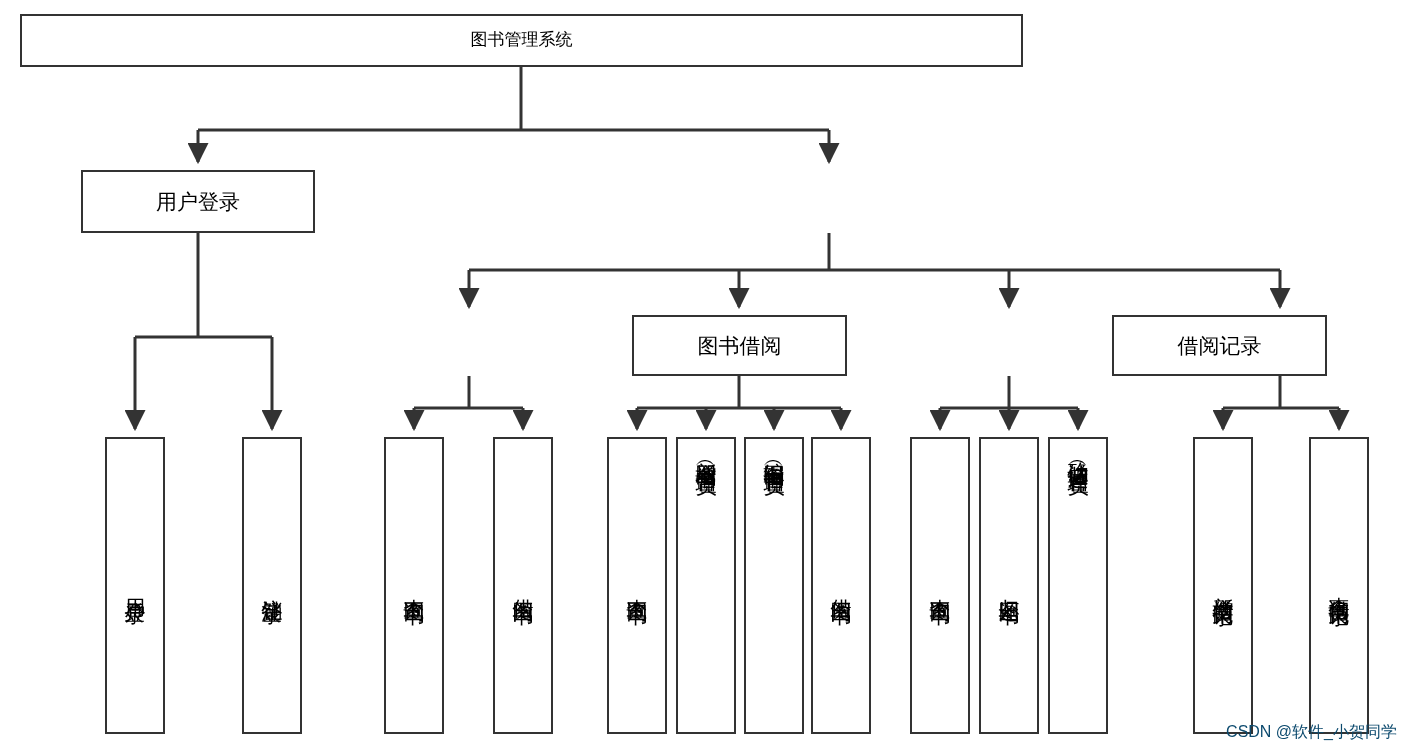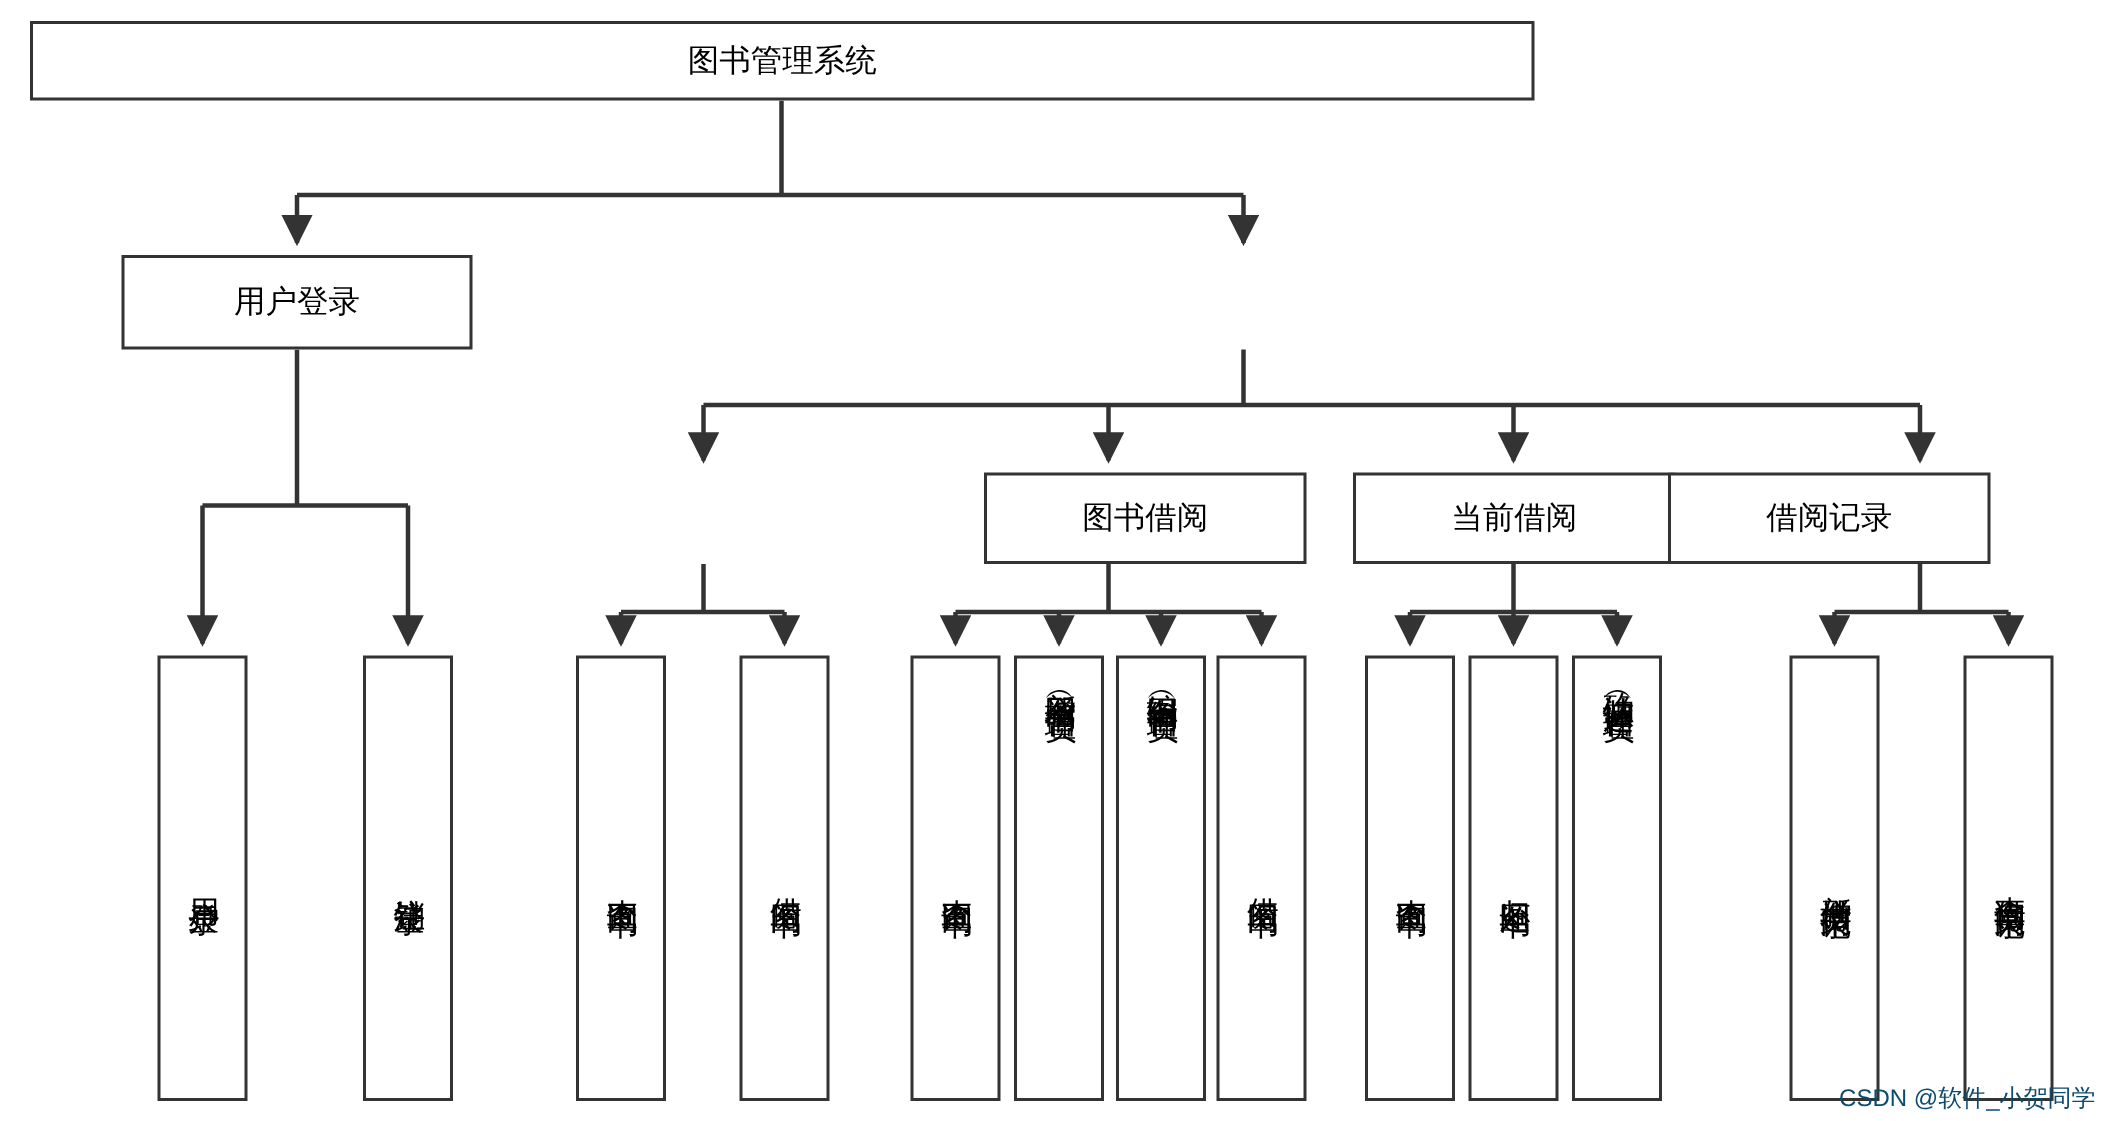--- a/index.html
+++ b/index.html
@@ -40,21 +40,21 @@
   .node .node-label {
     display: block;
     text-align: center;
     line-height: 1.22;
     white-space: nowrap;
   }
   .node.horizontal .node-label {
     font-size: 21px;
   }
   .node.root .node-label {
-    font-size: 21px;
+    font-size: 17px;
   }
   .node.vertical {
     align-items: flex-start;
     justify-content: center;
     padding-top: 6px;
   }
   .node.vertical .node-label {
     writing-mode: vertical-rl;
     text-orientation: upright;
     font-size: 21px;
@@ -133,25 +133,22 @@
   </svg>
 
   <div class="node root horizontal" style="left:20px; top:14px; width:1003px; height:53px;">
     <span class="node-label">图书管理系统</span>
   </div>
 
   <div class="node horizontal" style="left:81px; top:170px; width:234px; height:63px;">
     <span class="node-label">用户登录</span>
   </div>
 
-  <div class="node horizontal" style="left:656px; top:315px; width:215px; height:61px;">
+  <div class="node horizontal" style="left:632px; top:315px; width:215px; height:61px;">
     <span class="node-label">图书借阅</span>
-  </div>
-  <div class="node horizontal" style="left:902px; top:315px; width:215px; height:61px;">
-    <span class="node-label">当前借阅</span>
   </div>
   <div class="node horizontal" style="left:1112px; top:315px; width:215px; height:61px;">
     <span class="node-label">借阅记录</span>
   </div>
 
   <div class="node vertical centered" style="left:105px; top:437px; width:60px; height:297px;">
     <span class="node-label">用户登录</span>
   </div>
   <div class="node vertical centered" style="left:242px; top:437px; width:60px; height:297px;">
     <span class="node-label">注销登录</span>

